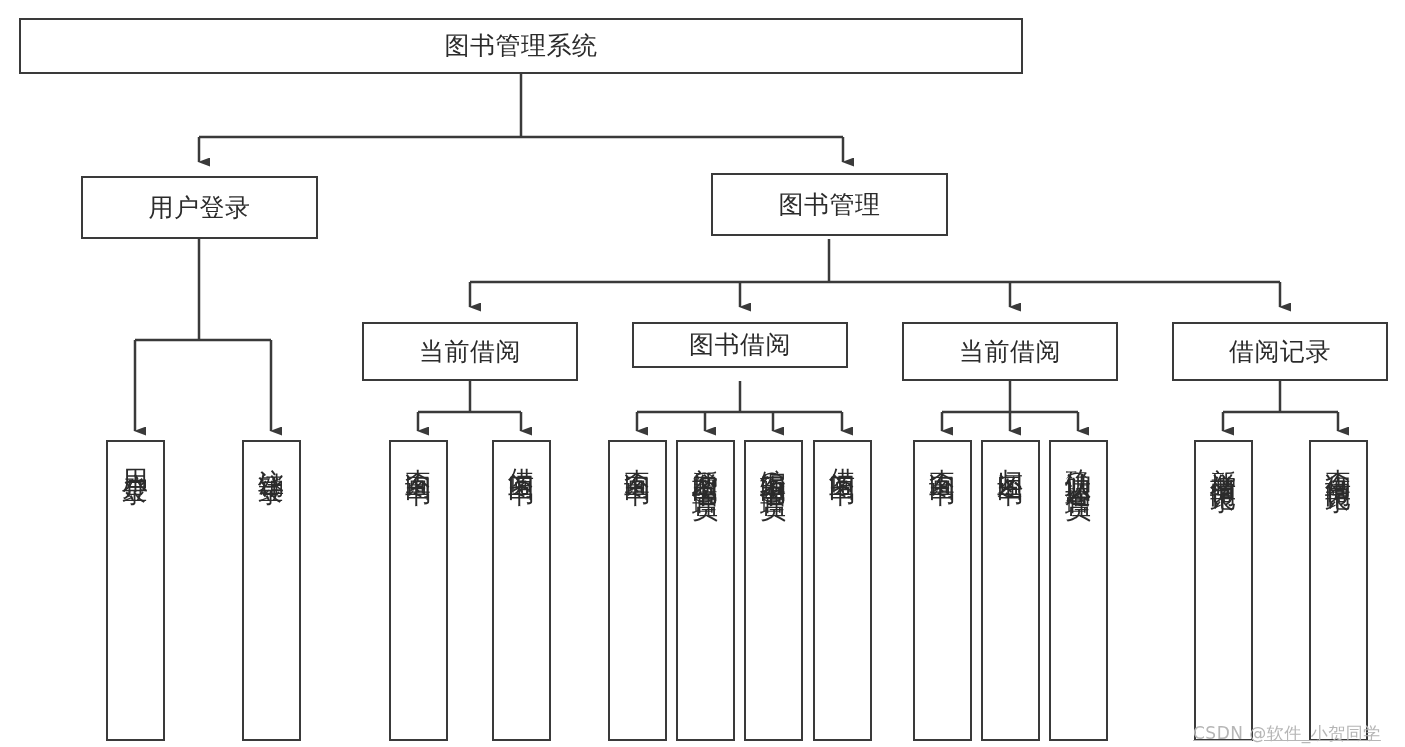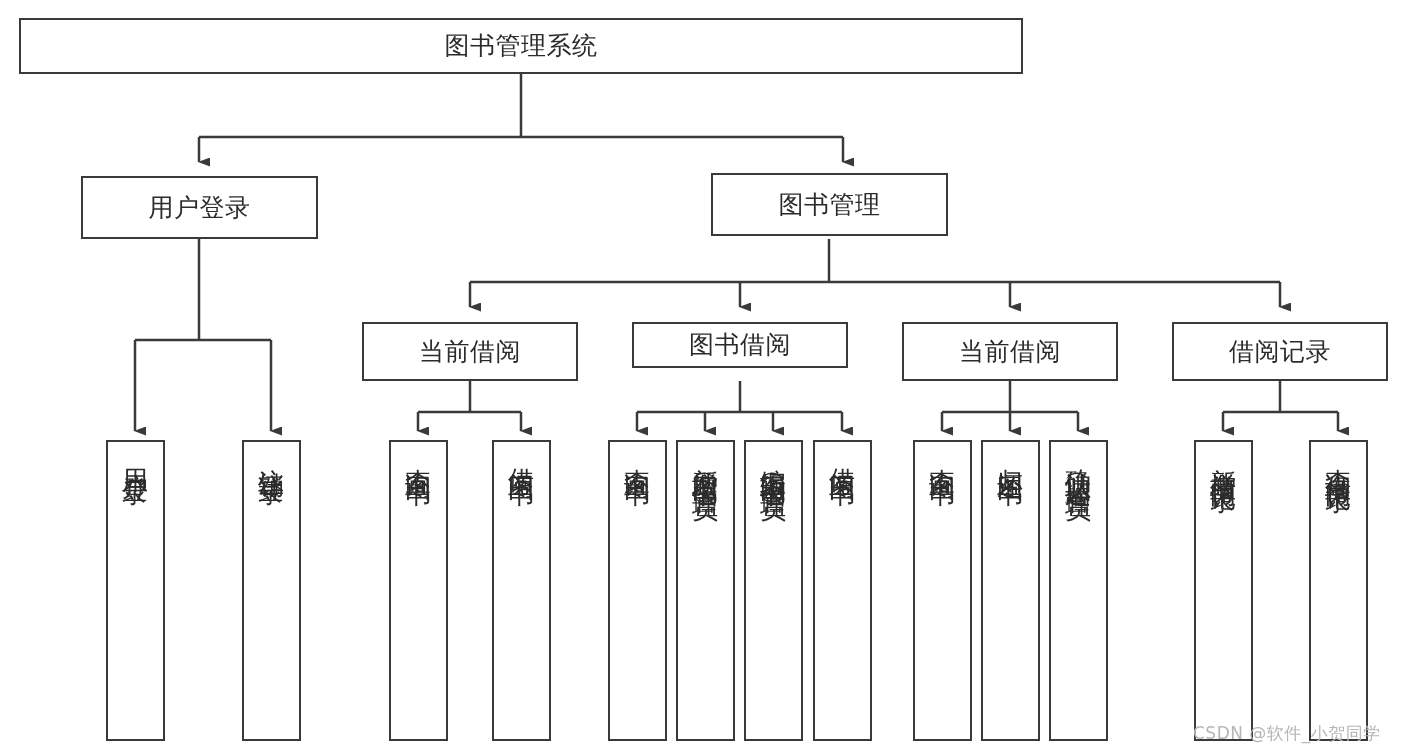--- a/index.html
+++ b/index.html
@@ -61,20 +61,21 @@
     line-height: 1;
     height: auto;
     max-height: 100%;
   }
   .watermark {
     position: absolute;
     font-size: 17px;
     color: #b6b6b6;
     white-space: nowrap;
     letter-spacing: 0.5px;
+    text-decoration: underline;
   }
 </style>
 </head>
 <body>
 
 <div id="canvas">
 
   <svg class="wires" viewBox="0 0 1405 747">
     <defs>
       <marker id="arw" markerWidth="10" markerHeight="12" refX="4.5" refY="11" orient="auto" markerUnits="userSpaceOnUse">

